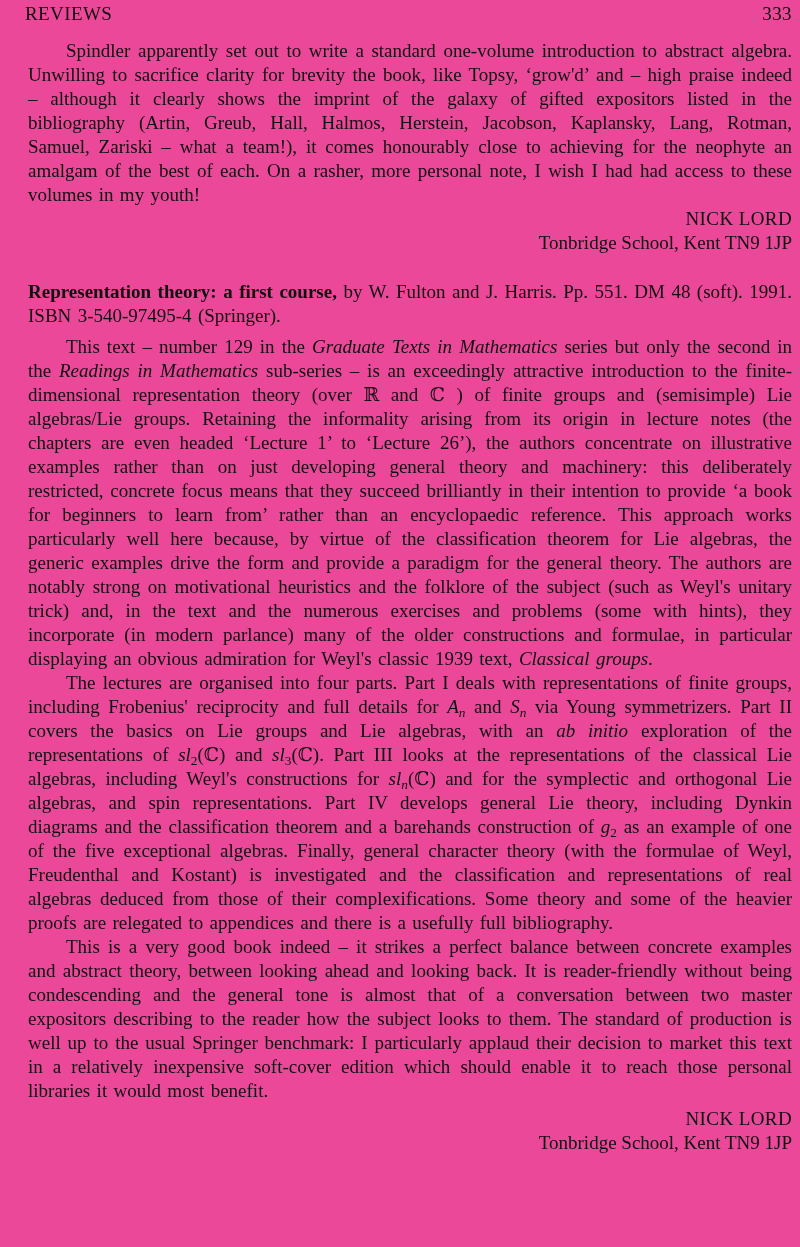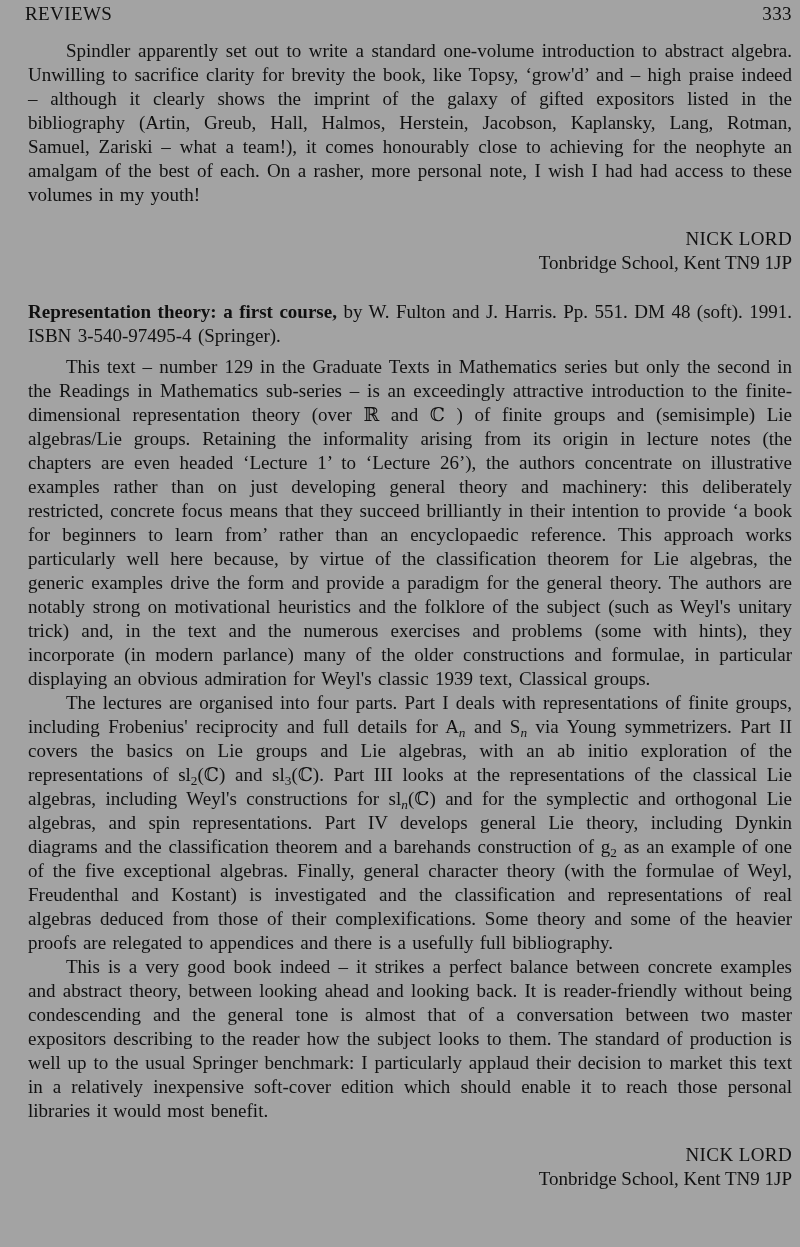--- a/index.html
+++ b/index.html
@@ -1,20 +1,20 @@
 <!DOCTYPE html>
 <html><head>
 <meta charset="utf-8">
 <style>
   * { margin: 0; padding: 0; box-sizing: border-box; }
   html, body { background: #ffffff; }
   .page {
     width: 800px;
     height: 1247px;
-    background: #a3a3a3;
+    background: #ec4899;
     color: #101010;
     font-family: "Liberation Serif", "DejaVu Serif", "DejaVu Sans", serif;
     font-size: 19px;
     line-height: 24px;
     padding: 2px 8px 0 28px;
     overflow: hidden;
     position: relative;
   }
   .running-head {
     display: flex;
@@ -23,30 +23,30 @@
     margin-left: -3px;
     margin-bottom: 13px;
     letter-spacing: 0.4px;
   }
   .body-para {
     text-align: justify;
     word-spacing: 1.6px;
   }
   .indent { text-indent: 38px; }
   .sig { text-align: right; }
-  .sig-name { letter-spacing: 0.4px; margin-top: 20px; }
+  .sig-name { letter-spacing: 0.4px; }
   .sig-affil { }
   .book-heading {
     text-align: justify;
     word-spacing: 1.6px;
     margin-top: 25px;
     margin-bottom: 7px;
   }
   .seg-b { font-weight: 700; }
-  .seg-i { }
+  .seg-i { font-style: italic; }
   .seg-sub {
     font-size: 70%;
     position: relative;
     top: 0.28em;
     line-height: 0;
   }
   .seg-isub {
     font-style: italic;
     font-size: 70%;
     position: relative;

